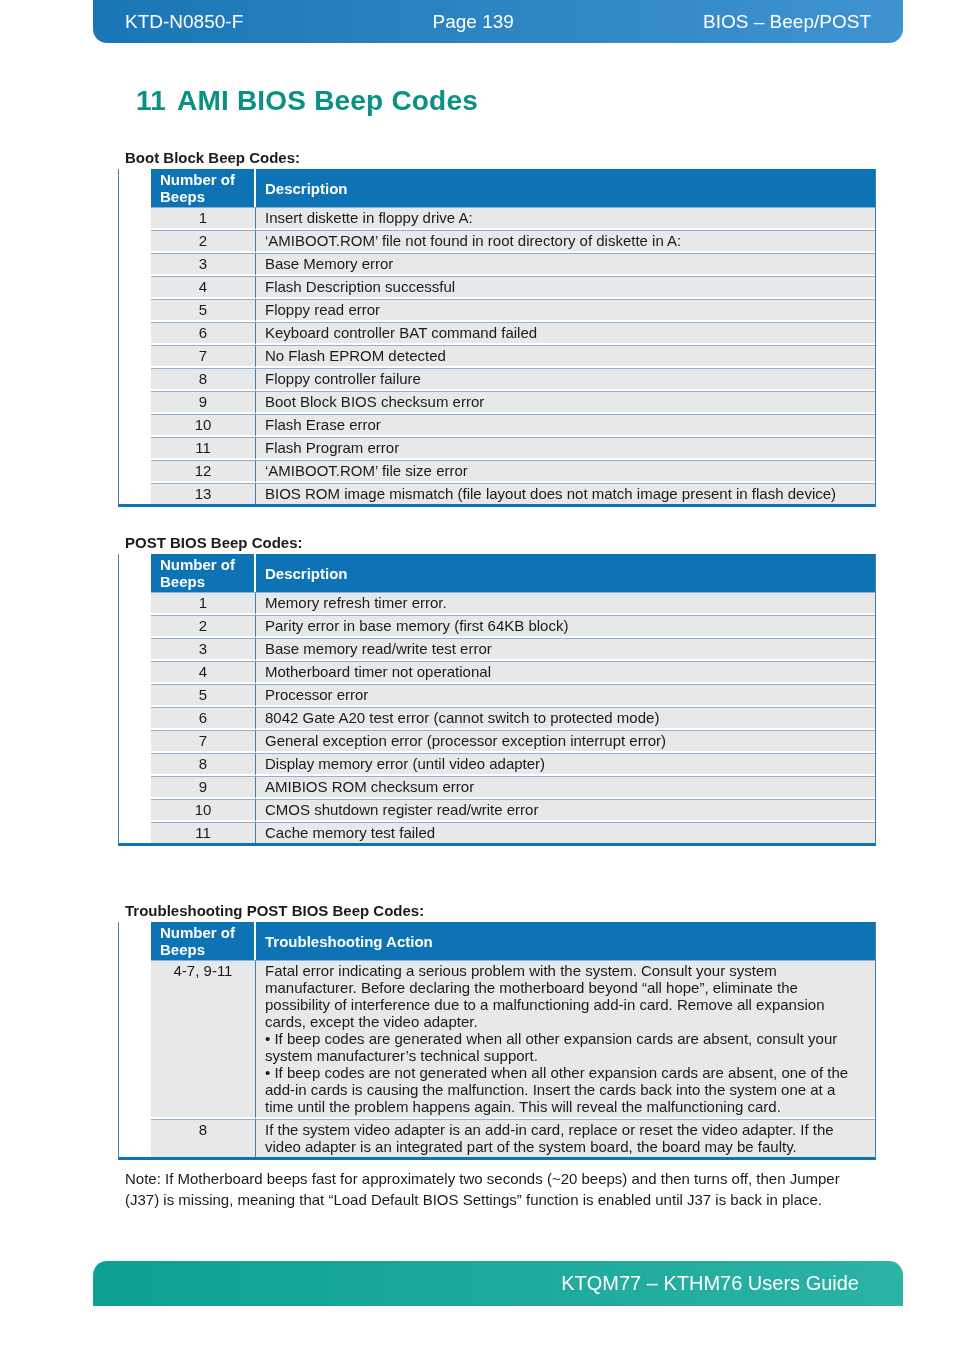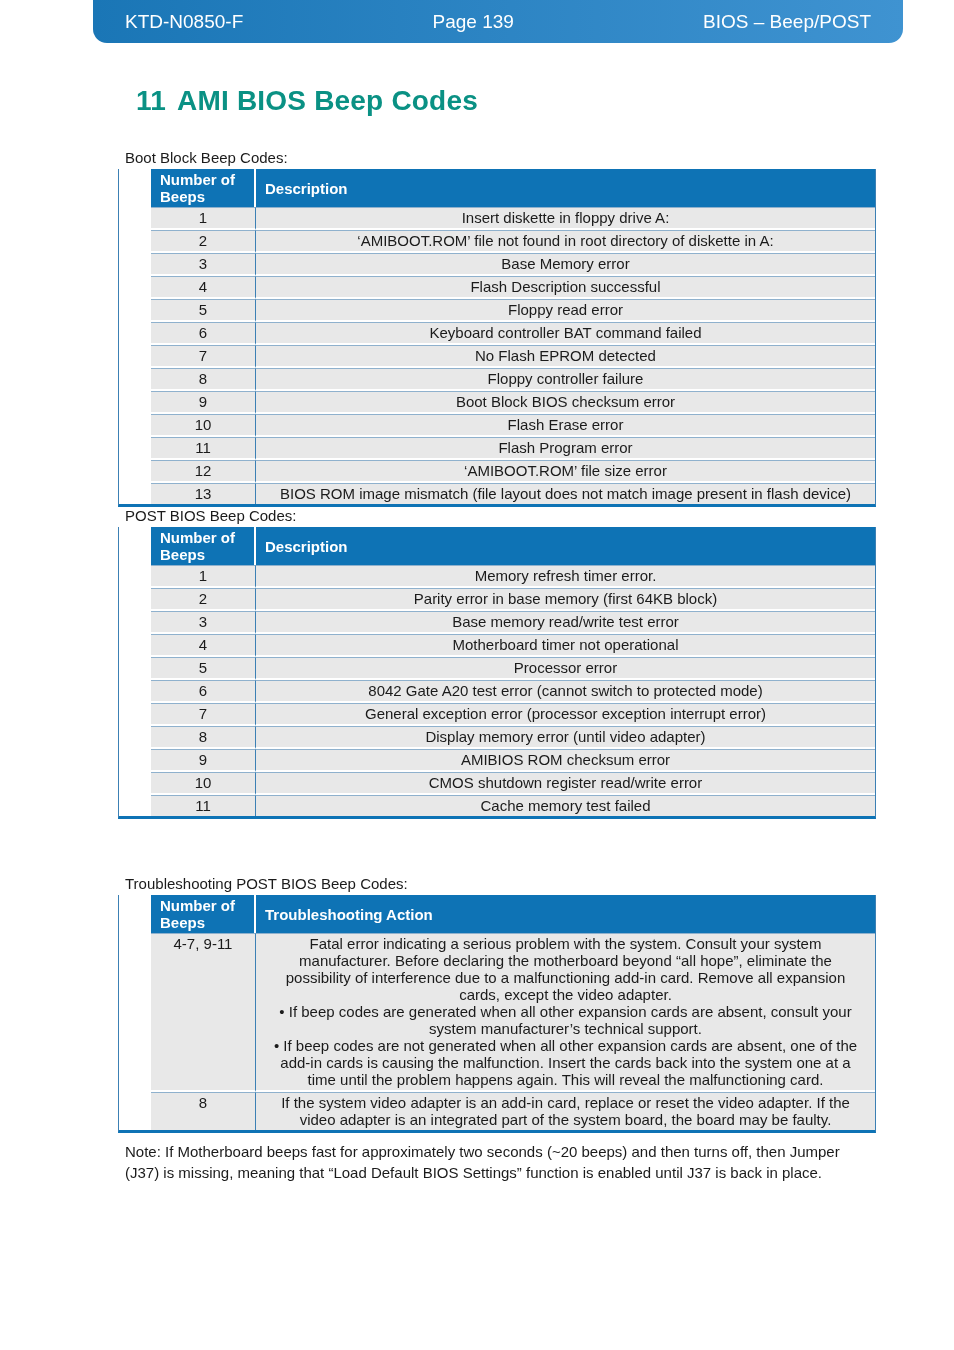--- a/index.html
+++ b/index.html
@@ -33,25 +33,25 @@
   }
 
   .content{position:absolute;top:85px;left:118px;width:758px;}
 
   h1.title{
     color:var(--title-teal);font-size:28px;font-weight:bold;
     margin:0 0 0 18px;letter-spacing:0.2px;
   }
   h1.title .title-num{margin-right:11px;}
 
-  .tbl-block{}
+  .tbl-block{margin-top:27px;}
   .tbl-block.first{margin-top:32px;}
   .tbl-block.gap-lg{margin-top:56px;}
 
-  .tbl-label{font-size:15px;font-weight:normal;margin:0 0 3px 7px;}
+  .tbl-label{font-size:15px;font-weight:bold;margin:0 0 3px 7px;}
 
   .tbl-frame{
     border-left:1px solid var(--frame-blue);
     border-right:1px solid var(--frame-blue);
     border-bottom:3px solid var(--tbl-blue);
     padding-left:32px;
   }
   table{width:100%;border-collapse:separate;border-spacing:0;table-layout:fixed;}
   col.c1{width:105px;}
   thead th{
@@ -59,21 +59,21 @@
     text-align:left;vertical-align:middle;padding:2px 9px;line-height:17px;height:38px;
   }
   thead th.col1{border-right:2px solid #ffffff;}
   tbody td{
     background:var(--row-gray);font-size:15px;line-height:17px;
     padding:1px 9px 2px 9px;vertical-align:top;
     border-top:1px solid var(--sep-blue);border-bottom:2px solid #ffffff;
   }
   tbody tr:last-child td{border-bottom:none;}
   tbody td.num{text-align:center;border-right:1px solid var(--frame-blue);}
-  tbody td.desc{white-space:pre-wrap;text-align:center;}
+  tbody td.desc{white-space:pre-wrap;}
 
   .note{font-size:15px;line-height:21px;margin:8px 0 0 7px;width:748px;}
 </style>
 </head>
 <body>
 
 <div class="page">
 
   <div class="topbar">
     <span>KTD-N0850-F</span>
@@ -250,14 +250,17 @@
               </tr>
             </tbody>
         </table>
       </div>
     </div>
 
     <p class="note">Note: If Motherboard beeps fast for approximately two seconds (~20 beeps) and then turns off, then Jumper (J37) is missing, meaning that “Load Default BIOS Settings” function is enabled until J37 is back in place.</p>
 
   </div>
 
+  <div class="bottombar">
+    <span>KTQM77 – KTHM76 Users Guide</span>
+  </div>
 
 </div>
 
 </body></html>

